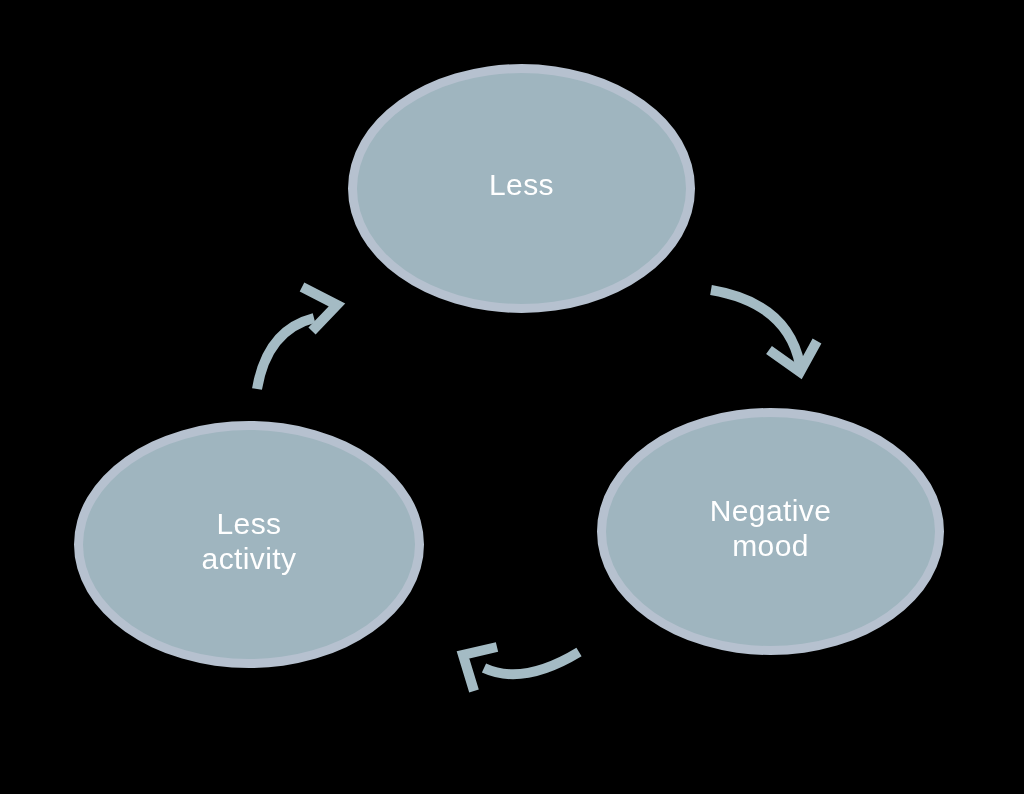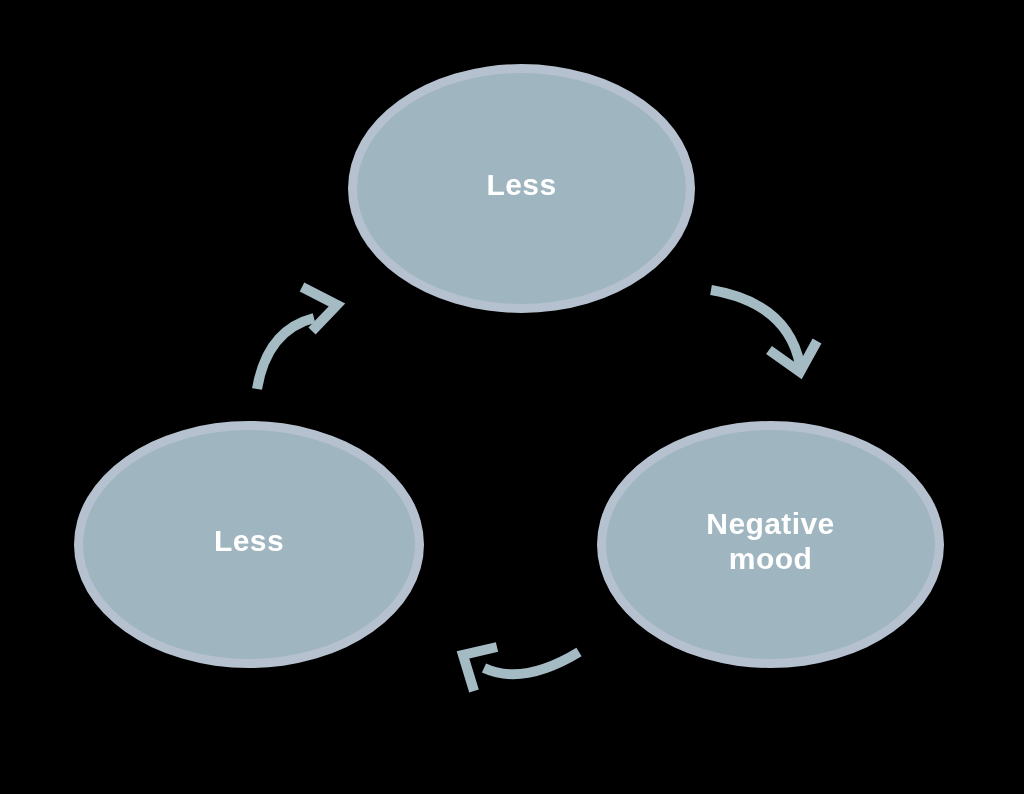--- a/index.html
+++ b/index.html
@@ -40,29 +40,29 @@
     position: absolute;
     border-radius: 50%;
     background: var(--node-fill);
     border: 9px solid var(--node-border);
     display: flex;
     align-items: center;
     justify-content: center;
   }
   .node-top   { left: 348px; top:  64px; width: 347px; height: 249px; }
   .node-left  { left:  74px; top: 421px; width: 350px; height: 247px; }
-  .node-right { left: 597px; top: 421px; width: 347px; height: 247px; }
+  .node-right { left: 597px; top: 408px; width: 347px; height: 247px; }
 
   .node-label {
     display: flex;
     flex-direction: column;
     align-items: center;
     color: var(--text);
     font-size: 30px;
-    font-weight: 700;
+    font-weight: 400;
     line-height: 35px;
     letter-spacing: 0.4px;
     transform: translateY(-4px);
   }
 </style>
 </head>
 <body>
 
 <div class="stage">
 
@@ -93,16 +93,17 @@
   <div class="node node-right">
     <div class="node-label">
       <span>Negative</span>
       <span>mood</span>
     </div>
   </div>
 
   <div class="node node-left">
     <div class="node-label">
       <span>Less</span>
+      <span>activity</span>
     </div>
   </div>
 
 </div>
 
 </body></html>

